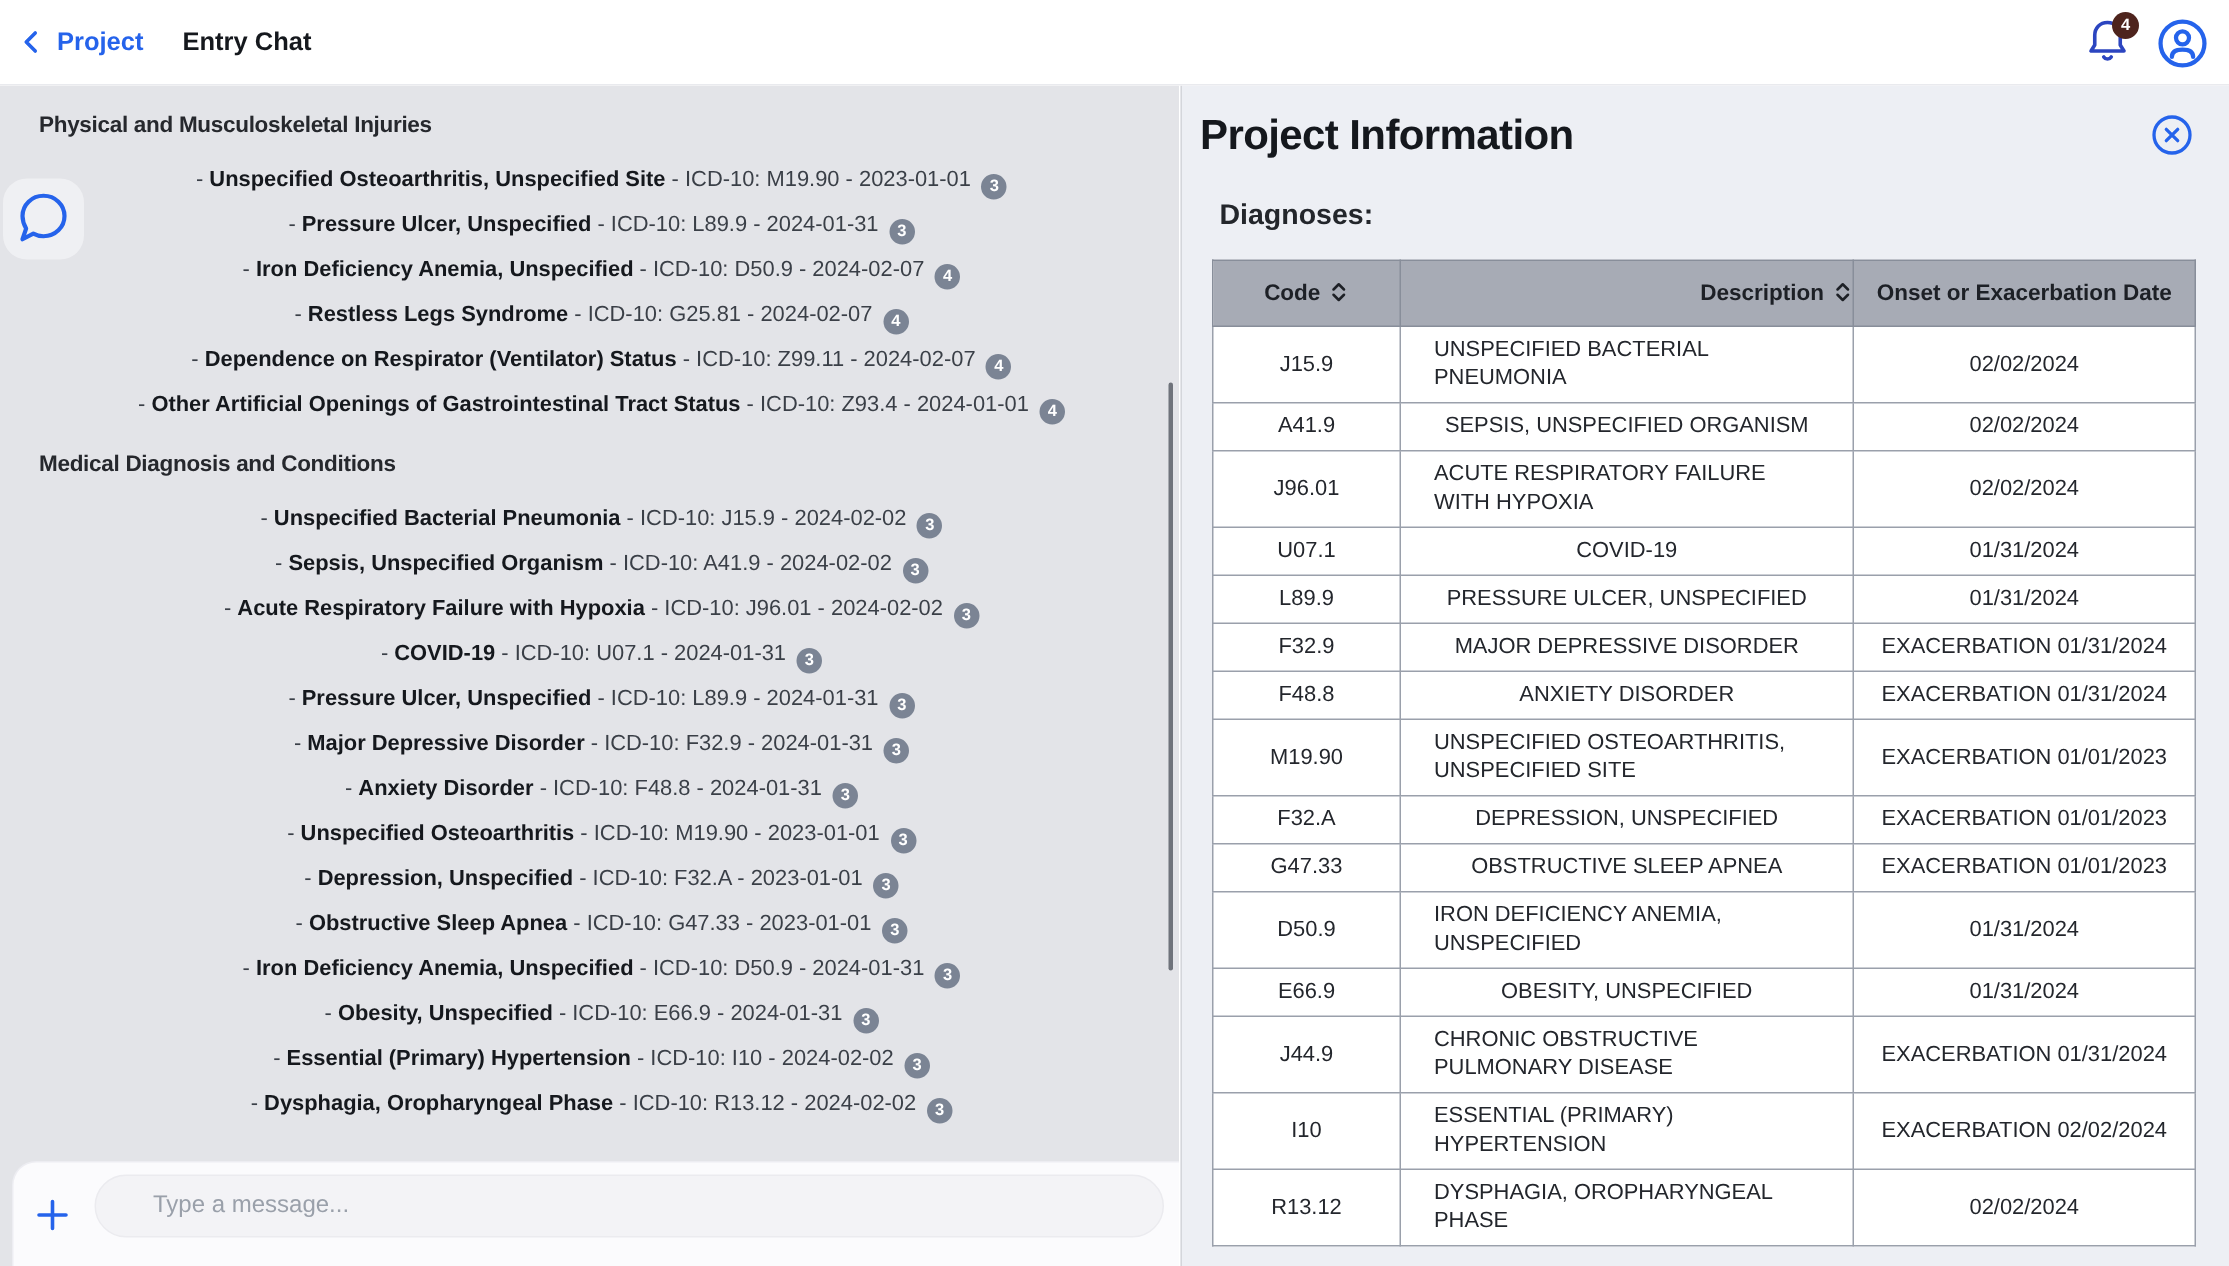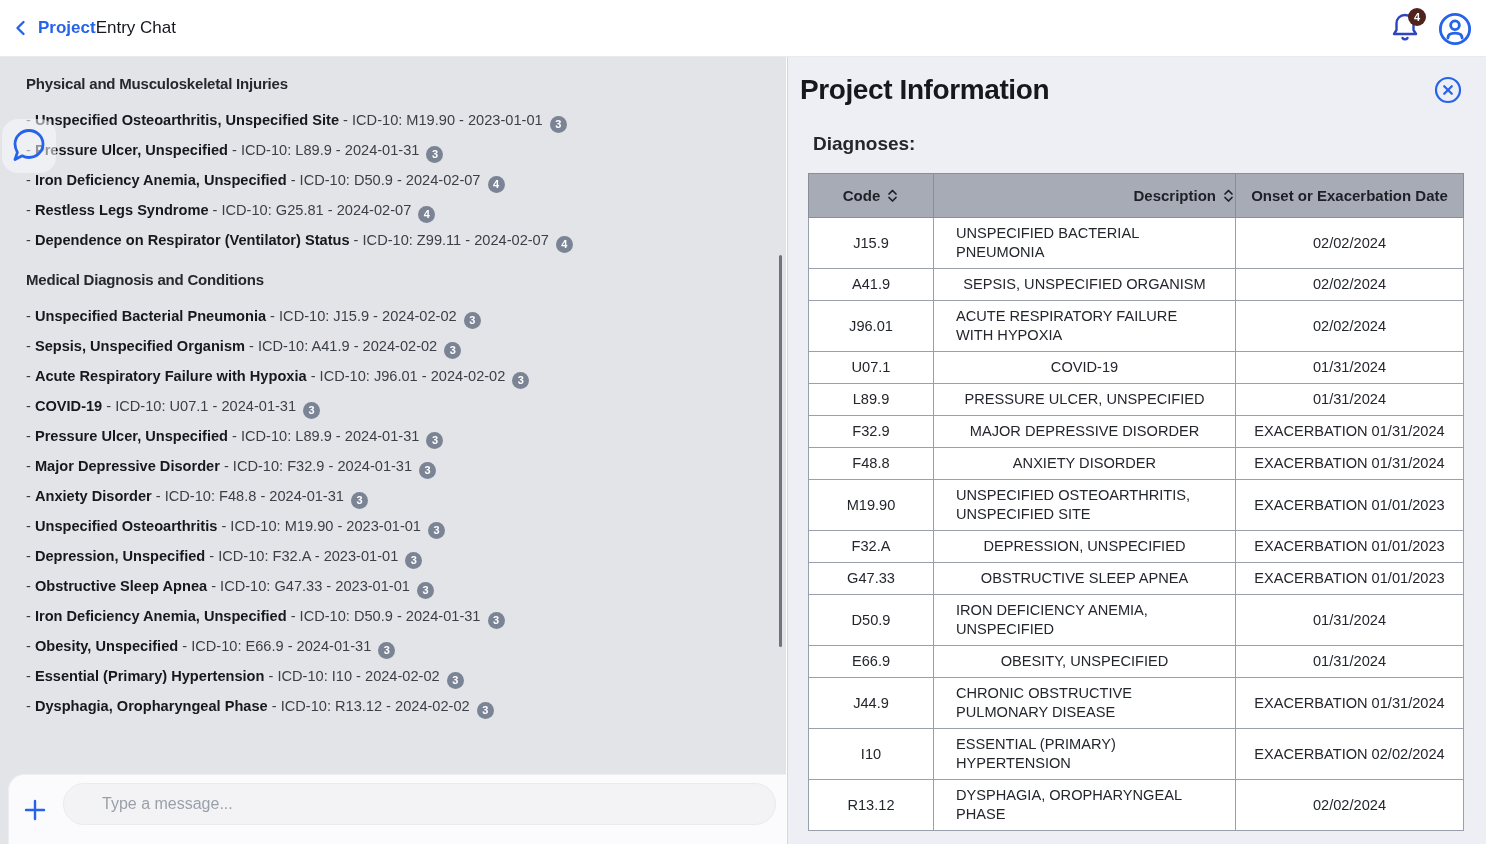--- a/index.html
+++ b/index.html
@@ -4,35 +4,35 @@
 <style>
   * { margin:0; padding:0; box-sizing:border-box; }
   html,body { width:1486px; height:844px; overflow:hidden; background:#ffffff;
               font-family:"Liberation Sans","DejaVu Sans",sans-serif; }
 
   
   .topbar { position:absolute; left:0; top:0; width:1486px; height:57px; background:#ffffff;
             border-bottom:1px solid #e9eaee; display:flex; align-items:center; z-index:30; }
   .back-btn { display:flex; align-items:center; margin-left:12px; cursor:pointer; }
   .back-link { color:#2563eb; font-size:17px; font-weight:700; margin-left:8px; cursor:pointer; }
-  .top-title { color:#15181d; font-size:17px; font-weight:400; }
+  .top-title { color:#15181d; font-size:17px; font-weight:700; margin-left:26px; }
   .top-right { position:absolute; right:14px; top:0; height:57px; display:flex; align-items:center; gap:14px; }
   .bell-wrap { position:relative; width:34px; height:38px; cursor:pointer; }
   .notif-badge { position:absolute; right:-2px; top:-2px; width:18px; height:18px; border-radius:50%;
                  background:#4e241d; color:#fff; font-size:11px; font-weight:700;
                  display:flex; align-items:center; justify-content:center; }
   .avatar { width:34px; height:34px; cursor:pointer; }
 
   
   .left-panel { position:absolute; left:0; top:57px; width:786px; bottom:0;
                 background:#e3e4e8; overflow:hidden; }
   .transcript { position:absolute; left:26px; top:2px; right:10px; }
   .section-title { font-size:15px; font-weight:700; color:#26282d; letter-spacing:-0.2px;
                    margin-top:12px; margin-bottom:8px; line-height:26px; }
-  .chat-item { font-size:14.6px; line-height:30px; color:#3a3f47; white-space:nowrap; }
+  .chat-item { font-size:14.6px; line-height:30px; color:#3a3f47; white-space:nowrap;text-align:center; }
   .item-name { font-weight:700; color:#15181d; }
   .src-badge { display:inline-flex; width:17px; height:17px; border-radius:50%; background:#7b8494;
                color:#ffffff; font-size:11px; font-weight:700; align-items:center; justify-content:center;
                vertical-align:-3px; margin-left:3px; cursor:pointer; }
 
   .bubble-backdrop { position:absolute; left:2px; top:62px; width:54px; height:54px; border-radius:16px;
                      background:rgba(250,250,252,0.55); }
   .chat-bubble { position:absolute; left:9px; top:68px; width:40px; height:44px; cursor:pointer; }
 
   .scroll-thumb { position:absolute; right:4px; top:198px; width:3px; height:392px;
@@ -108,20 +108,21 @@
 
   <div class="chat-item"><span class="dash">- </span><span class="item-name">Pressure Ulcer, Unspecified</span><span class="item-meta"> - ICD-10: L89.9 - 2024-01-31 </span><span class="src-badge">3</span></div>
 
   <div class="chat-item"><span class="dash">- </span><span class="item-name">Iron Deficiency Anemia, Unspecified</span><span class="item-meta"> - ICD-10: D50.9 - 2024-02-07 </span><span class="src-badge">4</span></div>
 
   <div class="chat-item"><span class="dash">- </span><span class="item-name">Restless Legs Syndrome</span><span class="item-meta"> - ICD-10: G25.81 - 2024-02-07 </span><span class="src-badge">4</span></div>
 
   <div class="chat-item"><span class="dash">- </span><span class="item-name">Dependence on Respirator (Ventilator) Status</span><span class="item-meta"> - ICD-10: Z99.11 - 2024-02-07 </span><span class="src-badge">4</span></div>
 
 
+  <div class="chat-item"><span class="dash">- </span><span class="item-name">Other Artificial Openings of Gastrointestinal Tract Status</span><span class="item-meta"> - ICD-10: Z93.4 - 2024-01-01 </span><span class="src-badge">4</span></div>
 </div>
   </div>
 
   <div class="section">
     <h2 class="section-title">Medical Diagnosis and Conditions</h2>
     <div class="items">
   <div class="chat-item"><span class="dash">- </span><span class="item-name">Unspecified Bacterial Pneumonia</span><span class="item-meta"> - ICD-10: J15.9 - 2024-02-02 </span><span class="src-badge">3</span></div>
 
   <div class="chat-item"><span class="dash">- </span><span class="item-name">Sepsis, Unspecified Organism</span><span class="item-meta"> - ICD-10: A41.9 - 2024-02-02 </span><span class="src-badge">3</span></div>
 

